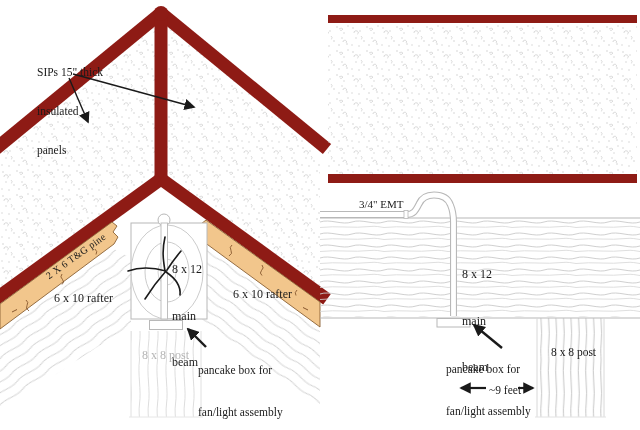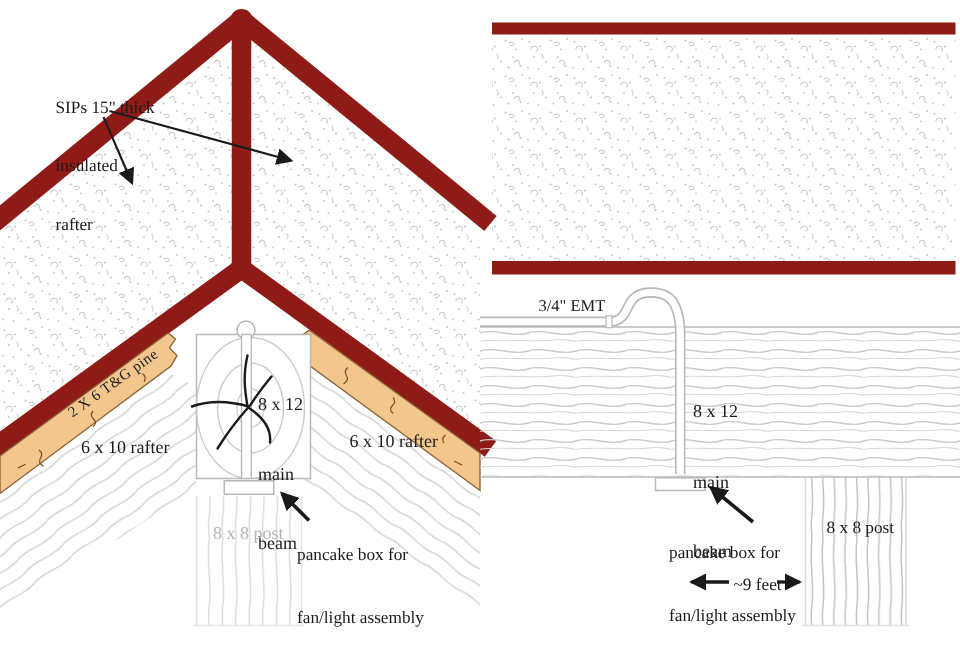--- a/index.html
+++ b/index.html
@@ -177,21 +177,21 @@
       <line x1="182" y1="348" x2="154" y2="325" stroke-width="2.4" marker-end="url(#ahb)"></line>
       <line x1="166" y1="388" x2="141" y2="388" stroke-width="2.2" marker-end="url(#ahb)"></line>
       <line x1="198" y1="388" x2="213" y2="388" stroke-width="2.2" marker-end="url(#ahb)"></line>
     </g>
   </g>
 </svg>
 
 <div class="lbl sips">
   <div>SIPs 15" thick</div>
   <div>insulated</div>
-  <div>rafter</div>
+  <div>panels</div>
 </div>
 
 <div class="lbl tgpine">2 X 6 T&amp;G pine</div>
 <div class="lbl rafterL">6 x 10 rafter</div>
 <div class="lbl rafterR">6 x 10 rafter</div>
 
 <div class="lbl beamL">
   <div>8 x 12</div>
   <div>main</div>
   <div>beam</div>

